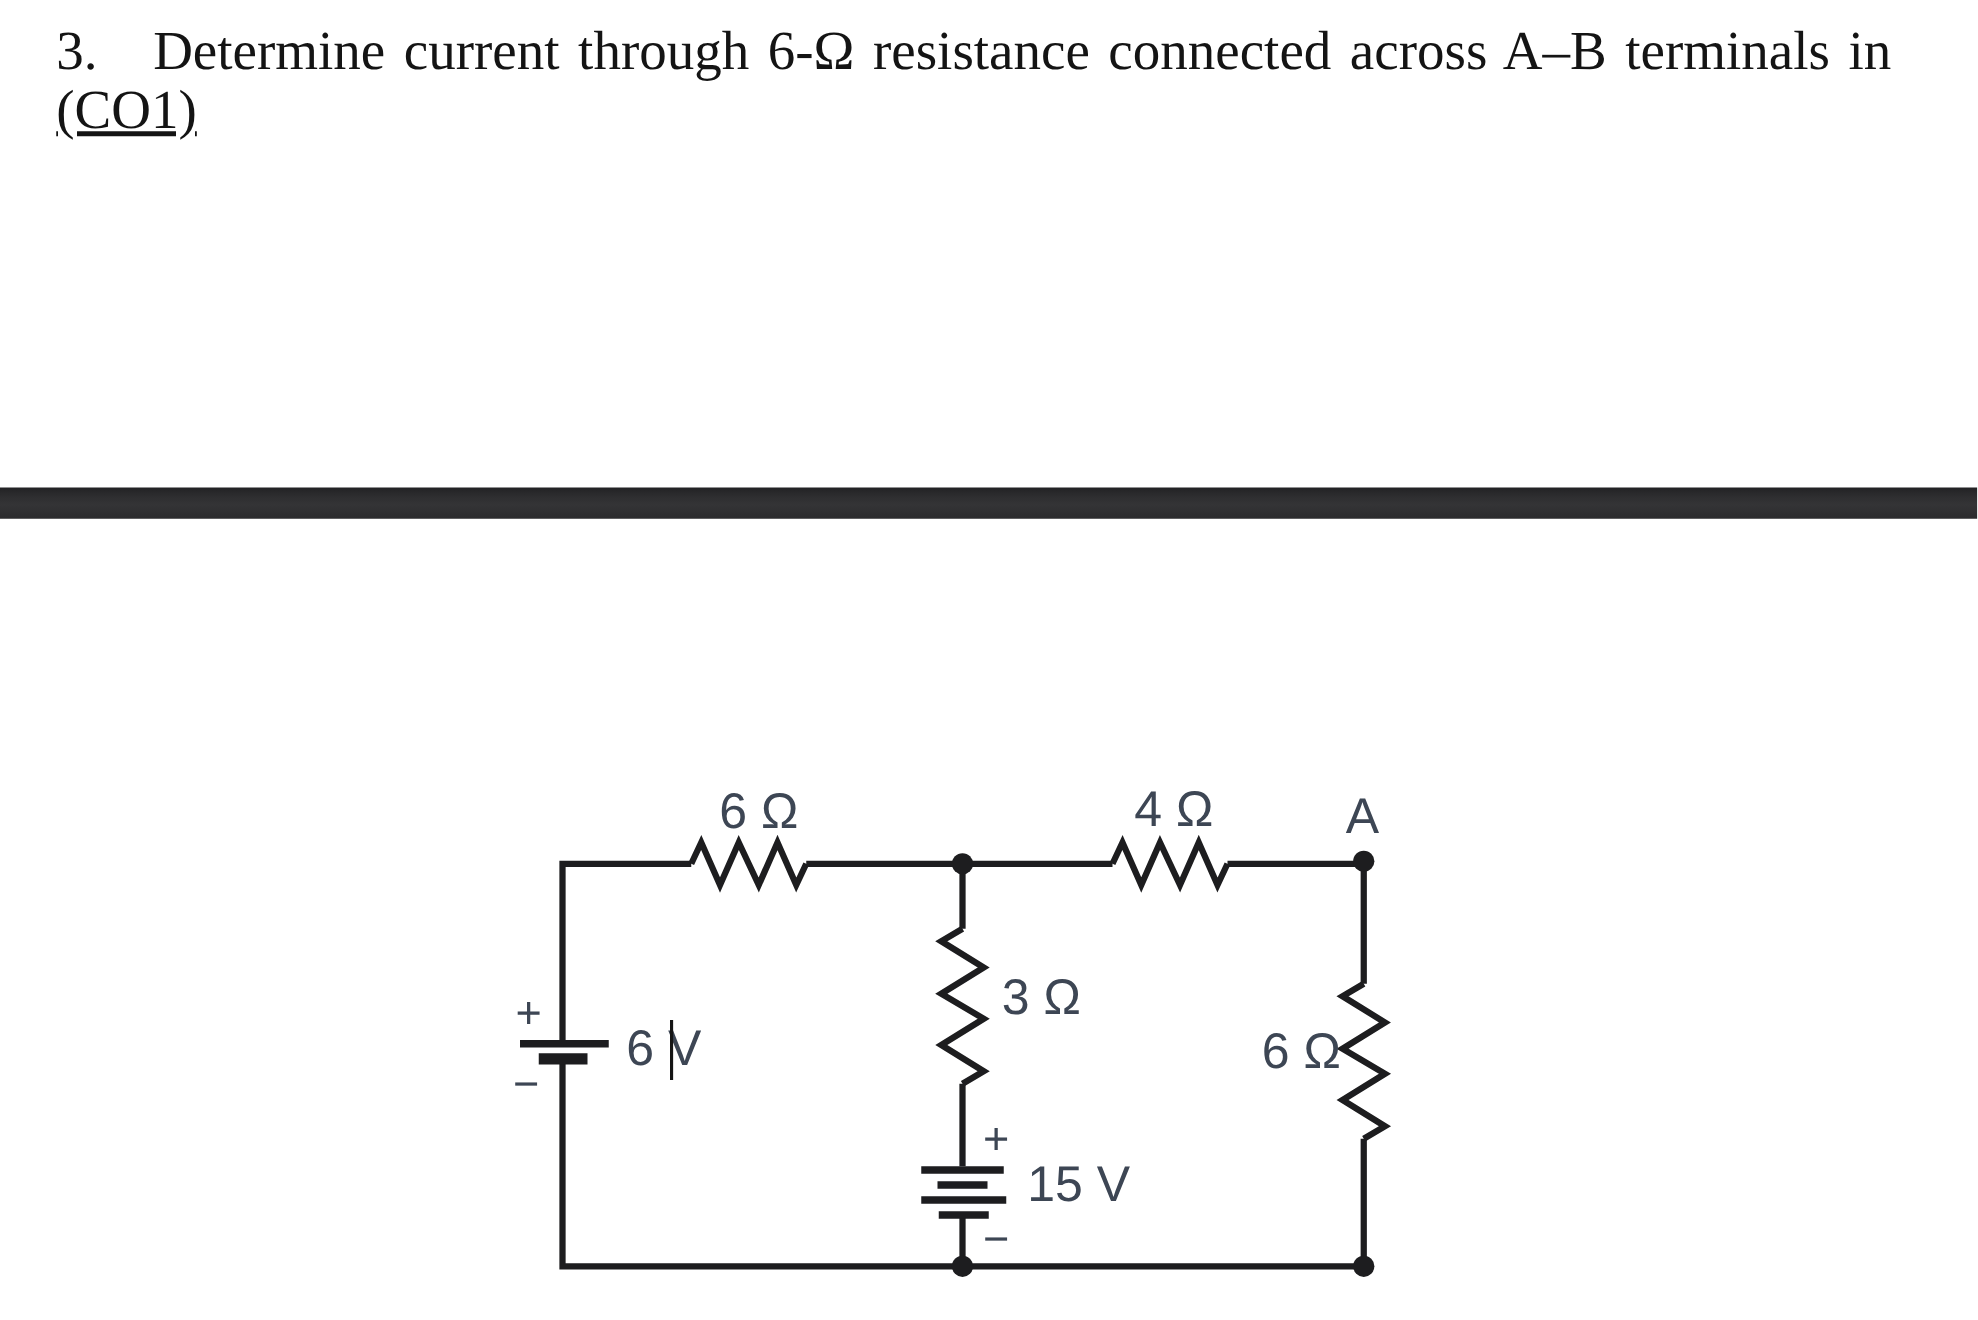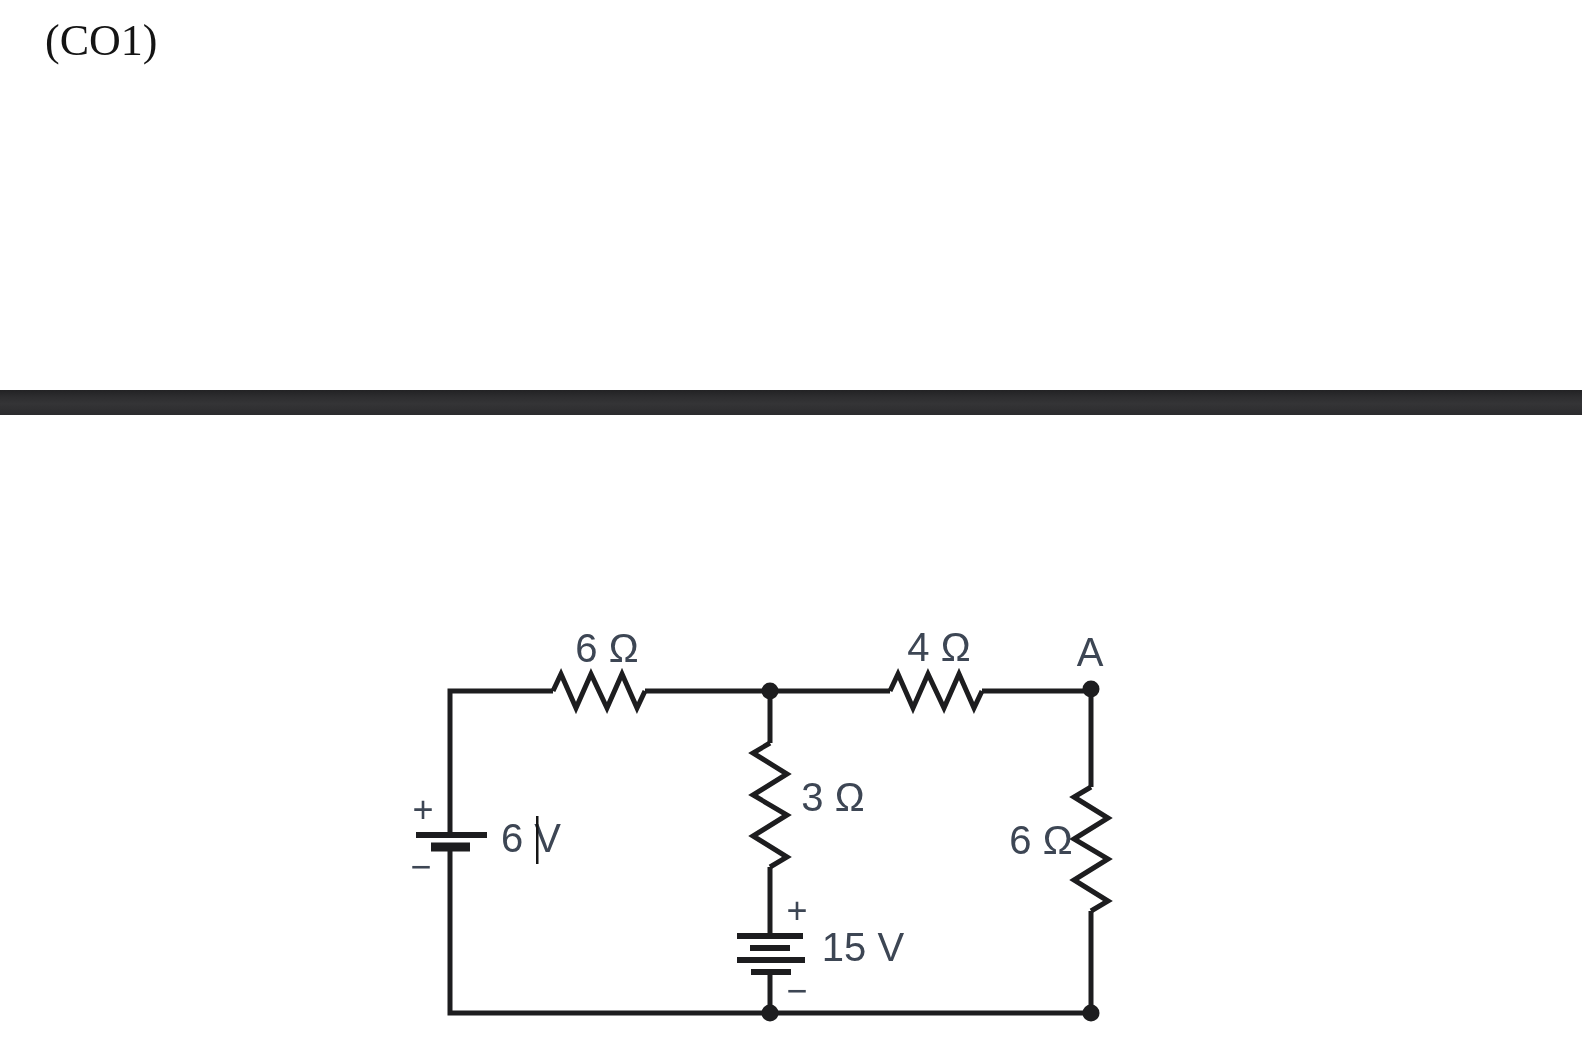--- a/index.html
+++ b/index.html
@@ -2,33 +2,34 @@
 <html><head>
 <meta charset="utf-8">
 <style>
   html,body{margin:0;padding:0;background:#ffffff;}
   .page{position:relative;width:1582px;height:1056px;background:#ffffff;overflow:hidden;
         font-family:"Liberation Serif", serif;}
   .question{position:absolute;left:45px;top:17px;width:1468px;color:#141414;
             font-size:44px;line-height:47px;}
   .qline{white-space:normal;}
   .qline.just{text-align:justify;text-align-last:justify;}
-  .qline.plain{text-align:center;text-align-last:left;}
+  .qline.plain{text-align:center;text-align-last:left;text-decoration:underline;}
   .divider{position:absolute;left:0;top:390px;width:1582px;height:25px;
            background:linear-gradient(180deg,#222224 0%,#2e2e30 30%,#343436 55%,#2b2b2d 100%);}
   .circuit{position:absolute;left:400px;top:590px;width:782px;height:466px;}
   .clabel{font-family:"Liberation Sans", sans-serif;font-size:40px;}
   .csign{font-family:"Liberation Sans", sans-serif;font-size:36px;}
 </style>
 </head>
 <body>
 
 <div class="page">
 
   <div class="question">
+    <div class="qline just">3.&nbsp;&nbsp; Determine current through 6-Ω resistance connected across A–B terminals in</div>
     <div class="qline plain">(CO1)</div>
   </div>
 
   <div class="divider"></div>
 
   <svg class="circuit" viewBox="400 590 782 466" xmlns="http://www.w3.org/2000/svg">
 
     <g fill="none" stroke-width="5" stroke-linejoin="miter" stroke-linecap="butt" stroke="#1d1d1f">
 
       <path d="M450,833 L450,691 L553,691"></path>

